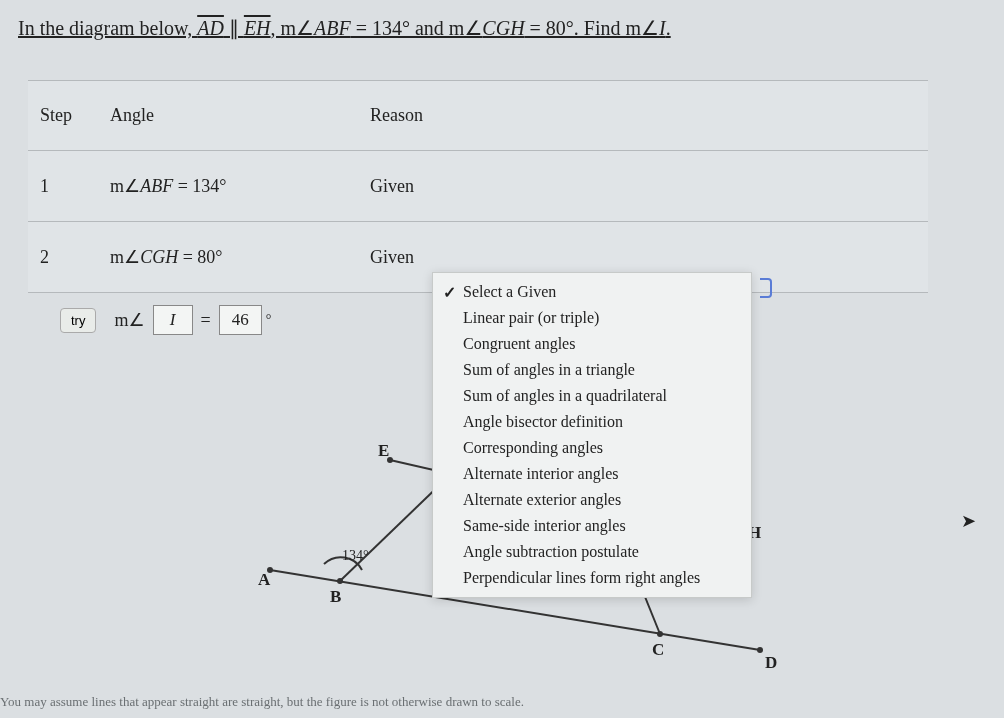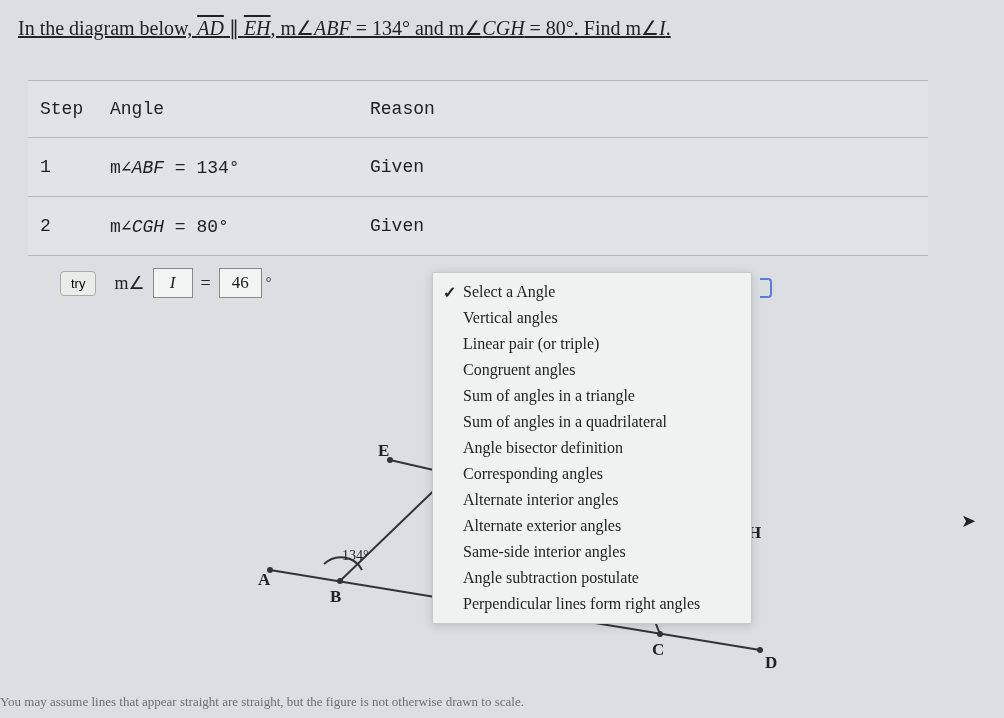--- a/index.html
+++ b/index.html
@@ -22,26 +22,25 @@
   .it { font-style: italic; }
 
   .table {
     margin: 30px 28px 0 28px;
     width: 900px;
     border-collapse: collapse;
   }
   .table td, .table th {
     border-top: 1px solid #b5b9bc;
     border-bottom: 1px solid #b5b9bc;
-    padding: 18px 12px;
+    padding: 24px 12px;
     font-size: 18px;
     text-align: left;
     font-weight: normal;
     background: #e0e4e7;
-    font-family: Liberation Mono, monospace;
   }
   .table th { font-weight: 500; }
   .col-step { width: 70px; text-align: center; }
   .col-angle { width: 260px; text-align: center; margin-top: 17px; }
   .col-reason { text-align: center; }
 
   .inputrow {
     margin: 12px 28px 0 28px;
     display: flex;
     align-items: center;
@@ -179,22 +178,21 @@
   <span class="mangle">m∠</span>
   <span class="box">I</span>
   <span class="eq">=</span>
   <span class="box" style="font-style:normal">46</span>
   <span class="deg">°</span>
 </div>
 
 <div class="reason-select-marker"></div>
 
 <div class="dropdown">
-  <div class="opt checked">Select a Angle</div>
-  <div class="opt">Vertical angles</div>
+  <div class="opt checked">Select a Given</div>
   <div class="opt">Linear pair (or triple)</div>
   <div class="opt">Congruent angles</div>
   <div class="opt">Sum of angles in a triangle</div>
   <div class="opt">Sum of angles in a quadrilateral</div>
   <div class="opt">Angle bisector definition</div>
   <div class="opt">Corresponding angles</div>
   <div class="opt">Alternate interior angles</div>
   <div class="opt">Alternate exterior angles</div>
   <div class="opt">Same-side interior angles</div>
   <div class="opt">Angle subtraction postulate</div>

